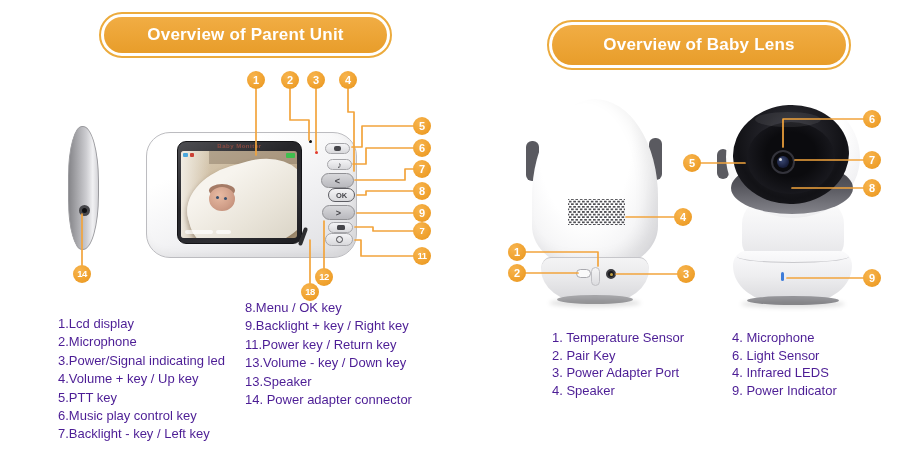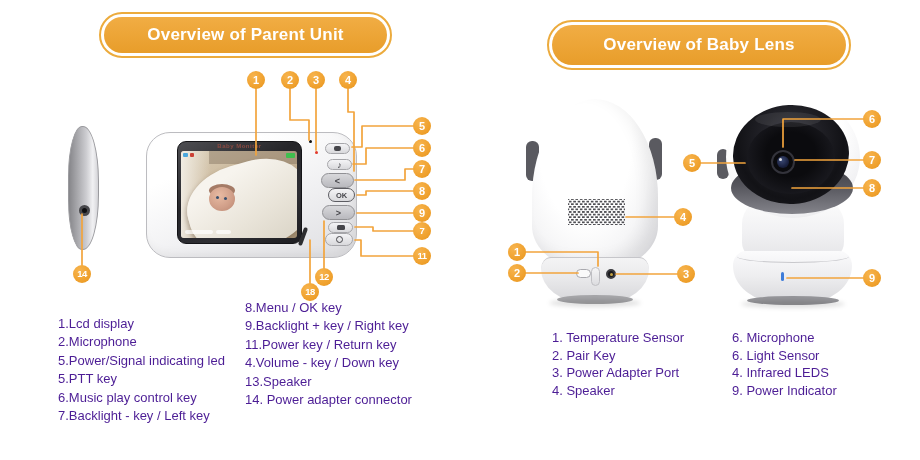--- a/index.html
+++ b/index.html
@@ -100,30 +100,31 @@
   <div class="btn" style="left:328px;top:222px;width:25px;height:11px;">
     <div style="width:8px;height:5px;background:#46464b;border-radius:1.5px;"></div>
   </div>
   <div class="btn" style="left:325px;top:233px;width:28px;height:13px;">
     <div style="width:7px;height:7px;border:1.6px solid #46464b;border-radius:50%;box-sizing:border-box;"></div>
   </div>
 
   <ul class="legend" style="left:58px;top:316px;">
     <li>1.Lcd display</li>
     <li>2.Microphone</li>
-    <li>5.Power/Signal indicating led</li>
+    <li>3.Power/Signal indicating led</li>
+    <li>4.Volume + key / Up key</li>
     <li>5.PTT key</li>
     <li>6.Music play control key</li>
     <li>7.Backlight - key / Left key</li>
   </ul>
   <ul class="legend" style="left:245px;top:300px;">
     <li>8.Menu / OK key</li>
     <li>9.Backlight + key / Right key</li>
     <li>11.Power key / Return key</li>
-    <li>4.Volume - key / Down key</li>
+    <li>13.Volume - key / Down key</li>
     <li>13.Speaker</li>
     <li>14. Power adapter connector</li>
   </ul>
 
   <div class="pill" style="left:547px;top:20px;width:304px;height:50px;">
     <div class="pill-in">Overview of Baby Lens</div>
   </div>
 
   <div class="abs tab" style="left:526px;top:141px;width:13px;height:40px;"></div>
   <div class="abs tab" style="left:649px;top:138px;width:13px;height:42px;"></div>
@@ -155,21 +156,21 @@
   <div class="abs ring" style="left:747px;top:296px;width:92px;height:9px;background:#96969a;"></div>
   <div class="abs ring" style="left:741px;top:300px;width:104px;height:8px;background:rgba(0,0,0,.12);filter:blur(2px);"></div>
 
   <ul class="legend baby" style="left:552px;top:330px;">
     <li>1. Temperature Sensor</li>
     <li>2. Pair Key</li>
     <li>3. Power Adapter Port</li>
     <li>4. Speaker</li>
   </ul>
   <ul class="legend baby" style="left:732px;top:330px;">
-    <li>6. Microphone</li>
+    <li>4. Microphone</li>
     <li>6. Light Sensor</li>
     <li>4. Infrared LEDS</li>
     <li>9. Power Indicator</li>
   </ul>
 
   <svg id="lines" width="920" height="460" viewBox="0 0 920 460">
     <g stroke="#F2A43C" stroke-width="1.7" fill="none" stroke-linejoin="round" stroke-linecap="round">
       <path d="M256 89 V155"></path>
       <path d="M290 89 V120 H309 V140"></path>
       <path d="M316 89 V150"></path>

